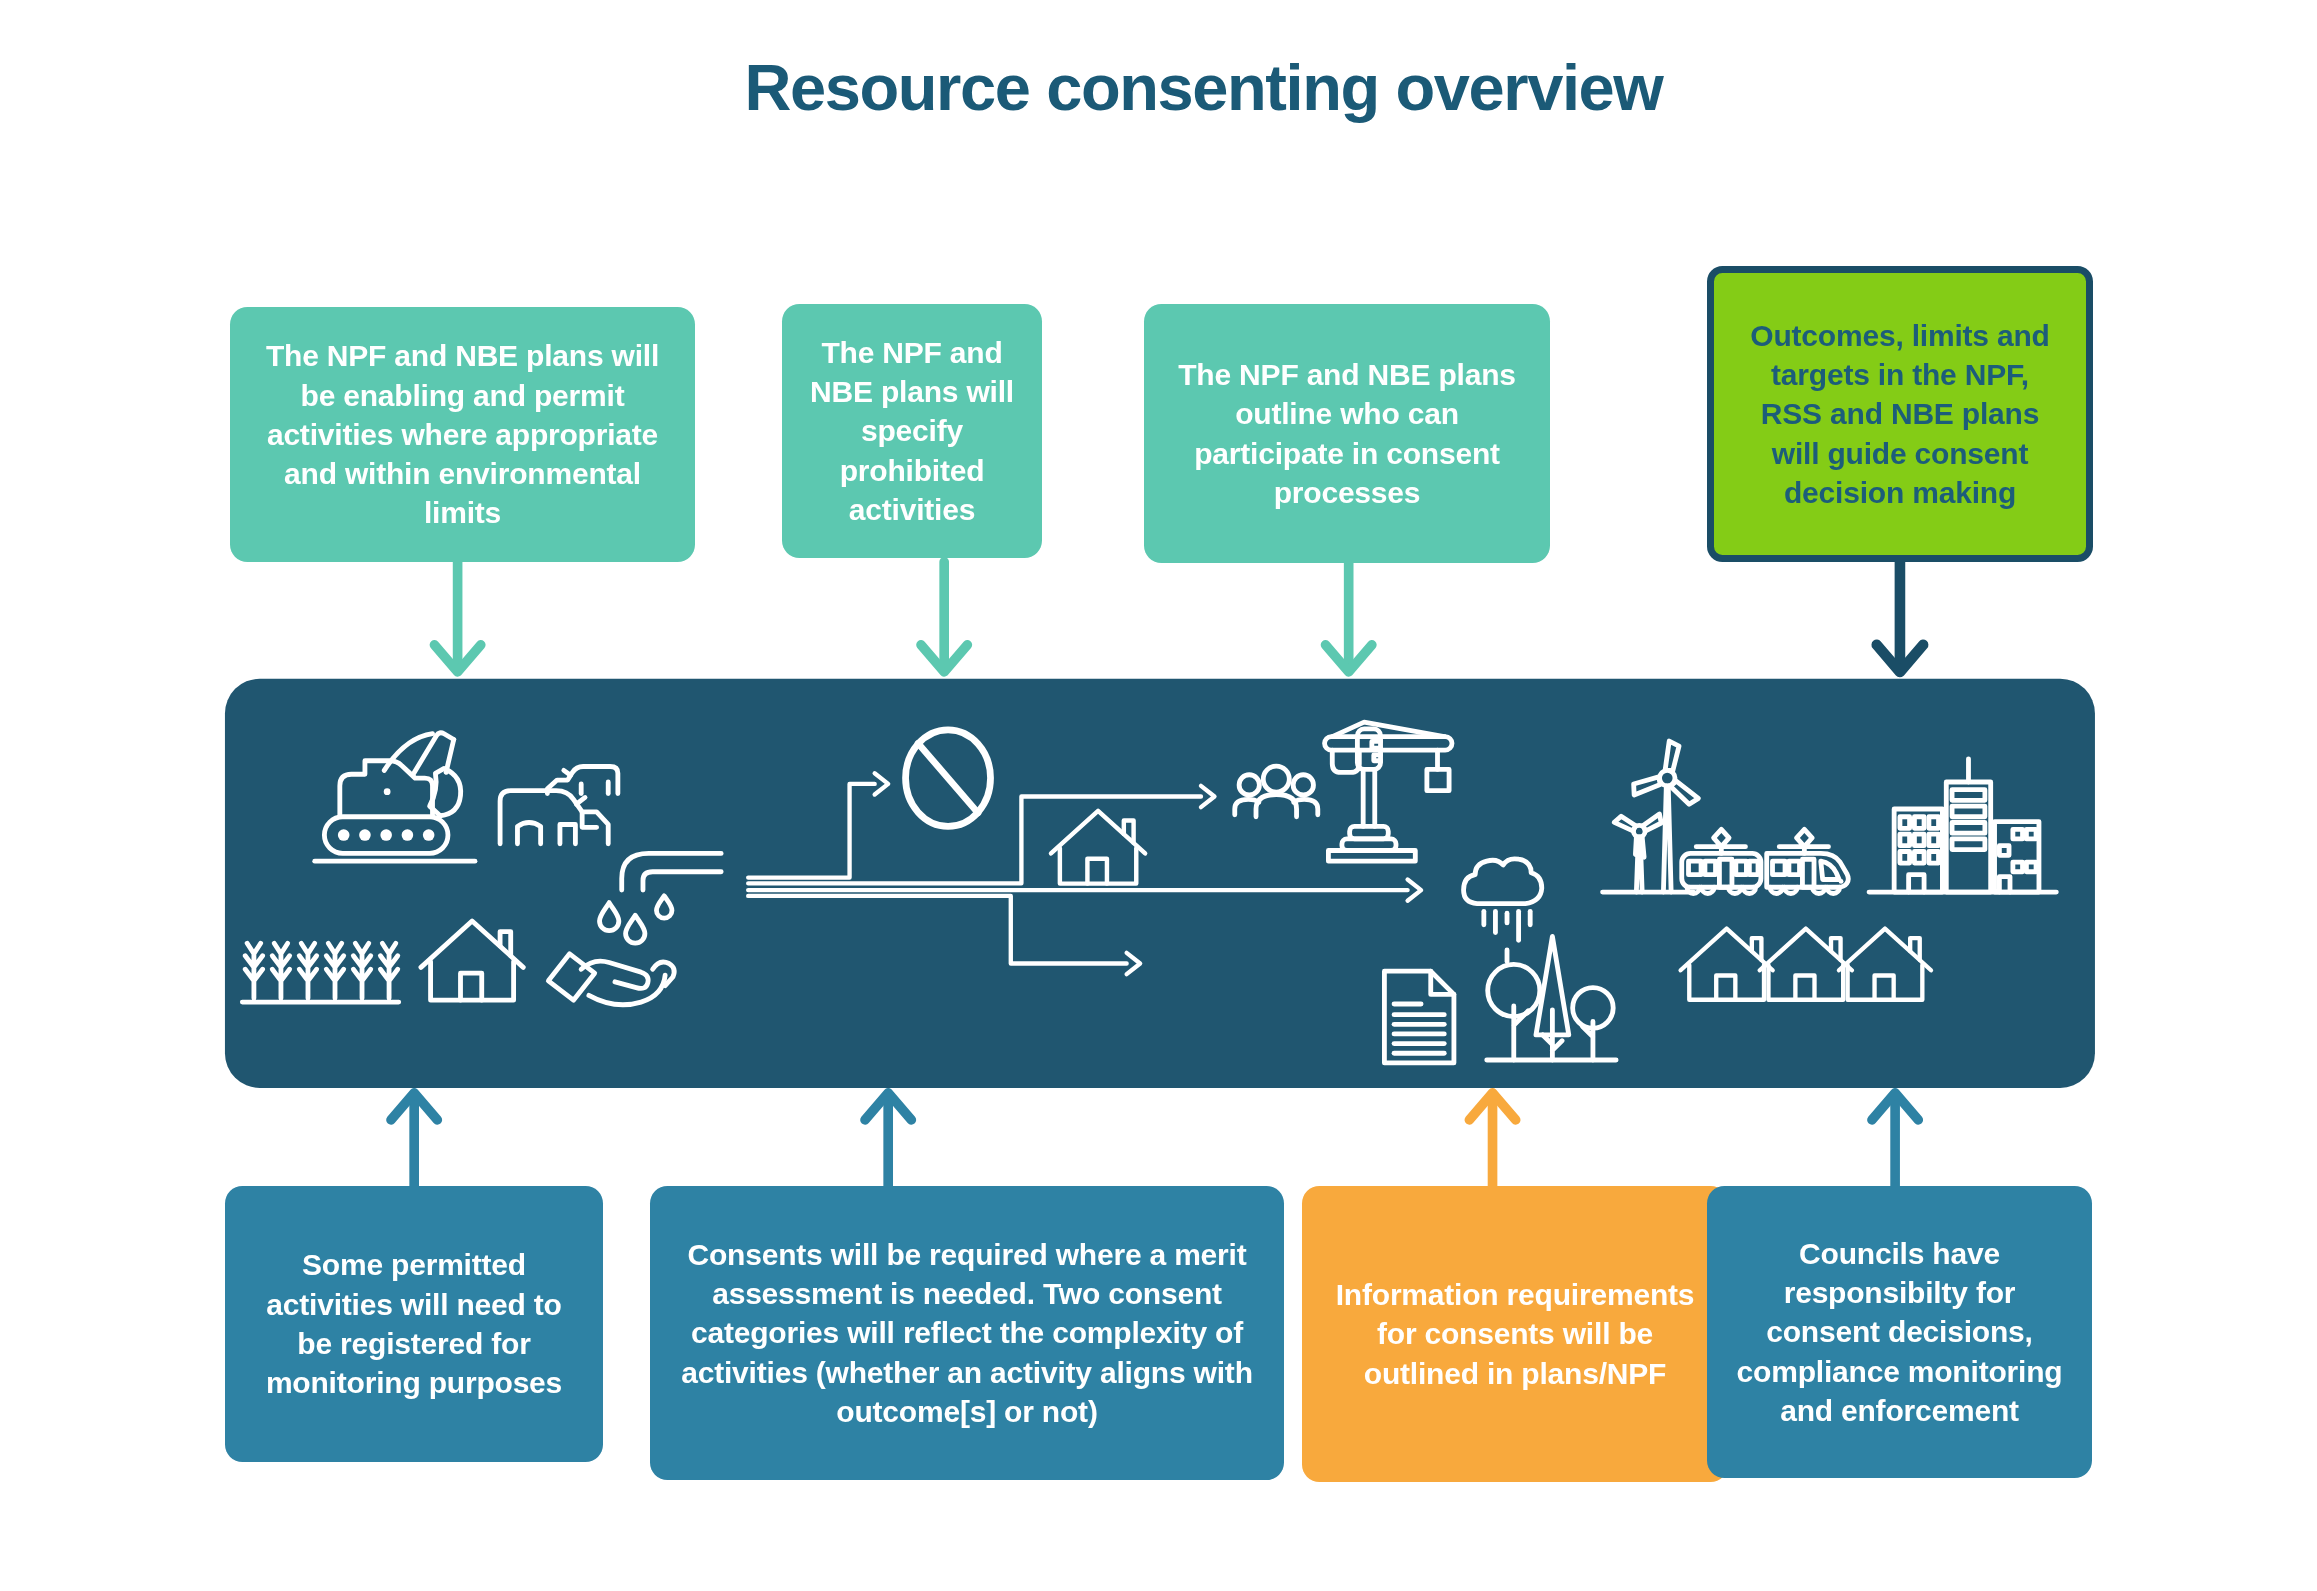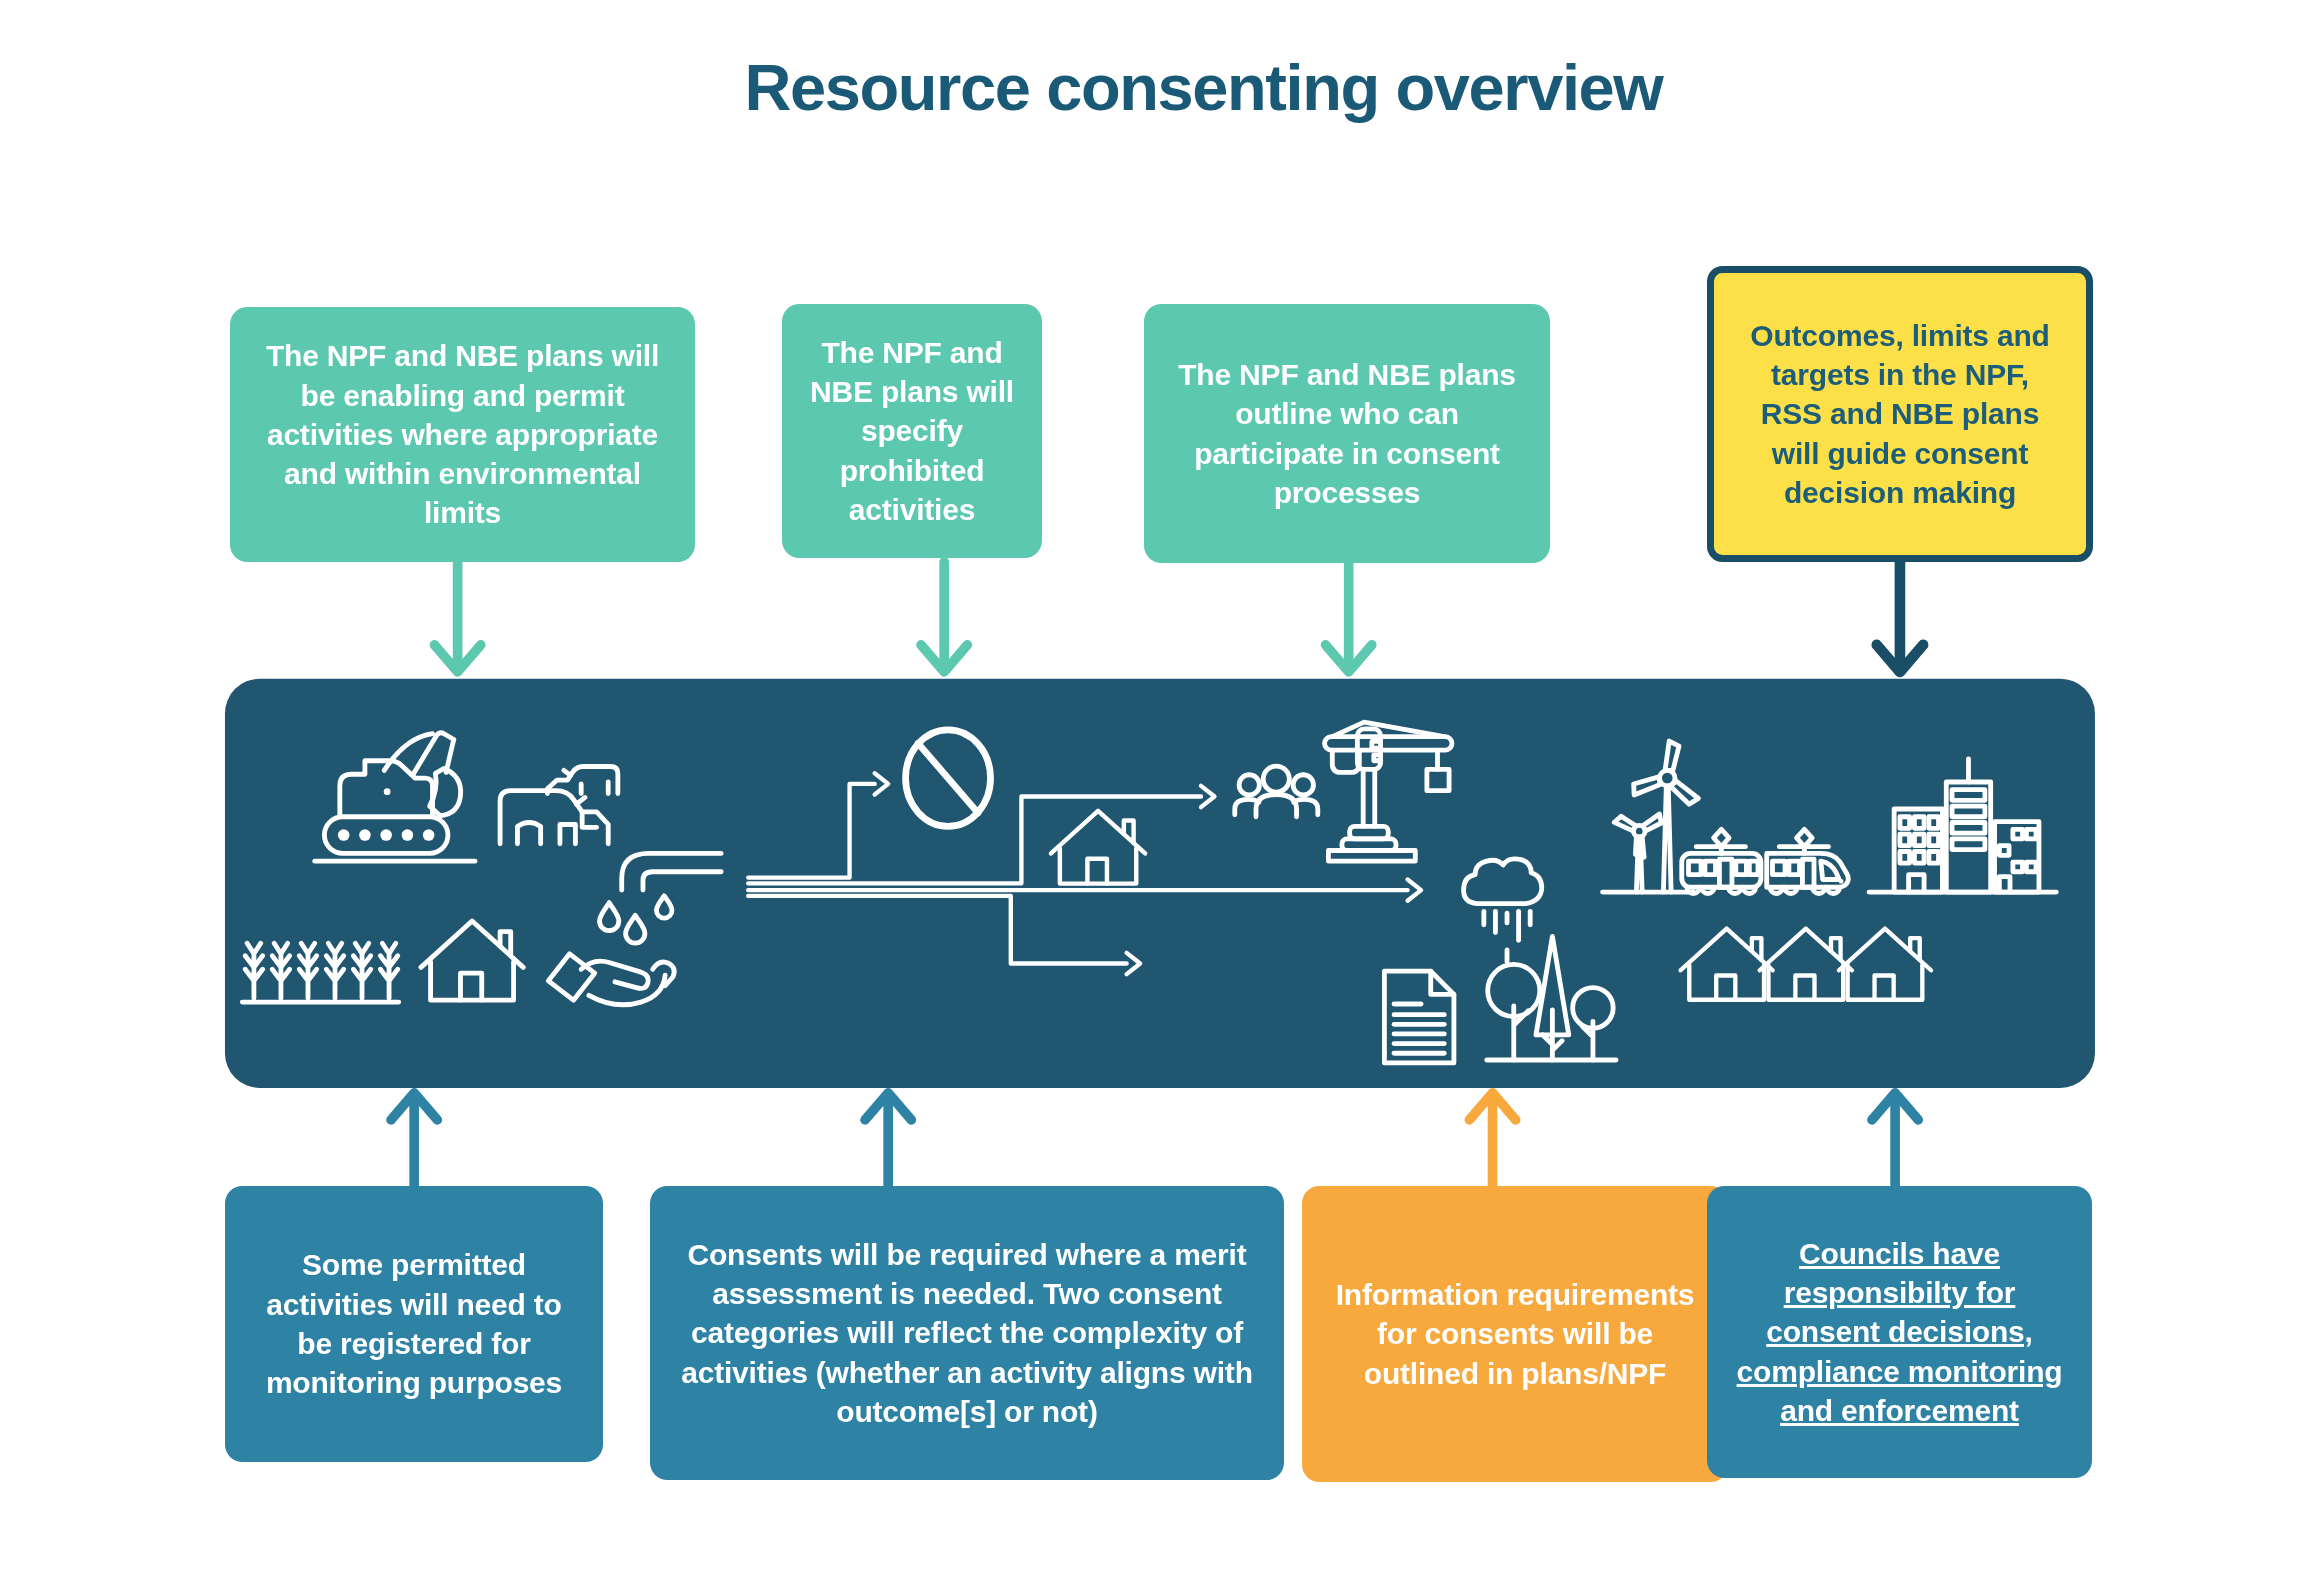--- a/index.html
+++ b/index.html
@@ -13,33 +13,33 @@
   }
   .box{
     position:absolute;display:flex;align-items:center;justify-content:center;
     text-align:center;font-weight:700;color:#ffffff;border-radius:17.4px;
     box-sizing:border-box;padding:15.4px 21px;line-height:1.31;letter-spacing:-0.2px;
   }
   .box.teal{background:#5cc8b0;font-size:30px;}
   .box.blue{background:#2e82a4;font-size:30px;}
   .box.orange{background:#f8a93d;font-size:30px;}
   .box.outline{
-    background:#fde047;border:7.7px solid #1a4d66;color:#1c5d7a;
+    background:#84cc16;border:7.7px solid #1a4d66;color:#1c5d7a;
     font-size:30px;border-radius:15.4px;
   }
   
   #top-box-0{left:230px;top:307px;width:465px;height:255px;}
   #top-box-1{left:782px;top:304px;width:260px;height:254px;}
   #top-box-2{left:1144px;top:304px;width:406px;height:259px;}
   #top-box-3{left:1707px;top:266px;width:386px;height:296px;padding:13.5px 25px;}
   
   #bottom-box-0{left:225px;top:1186px;width:378px;height:276px;}
   #bottom-box-1{left:650px;top:1186px;width:634px;height:294px;padding:15.4px 17.4px;}
   #bottom-box-2{left:1302px;top:1186px;width:426px;height:296px;}
-  #bottom-box-3{left:1707px;top:1186px;width:385px;height:292px;text-decoration:underline;}
+  #bottom-box-3{left:1707px;top:1186px;width:385px;height:292px;}
   svg.layer{position:absolute;left:0;top:0;}
 </style>
 </head>
 <body>
 
 <div class="canvas">
 
   <div class="page-title">Resource consenting overview</div>
 
   <svg class="layer" width="2317" height="1591" viewBox="0 0 2400 1648">

